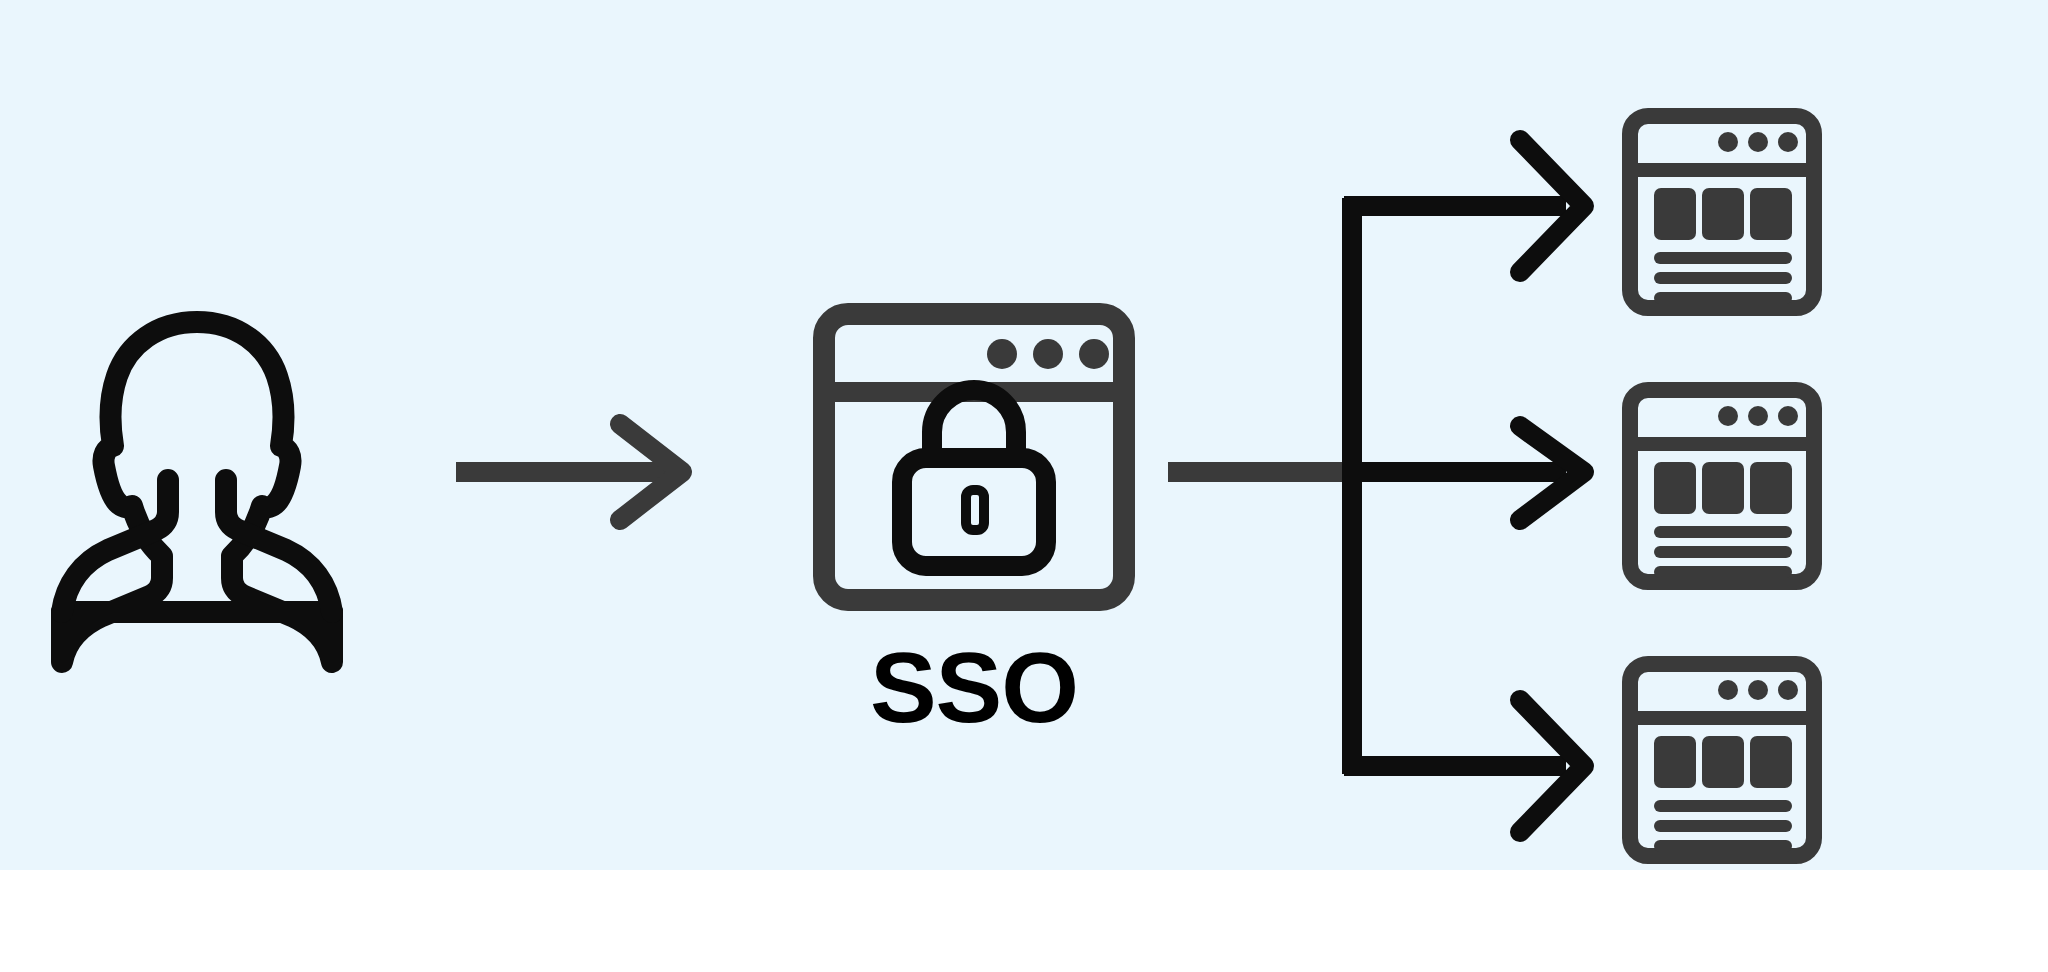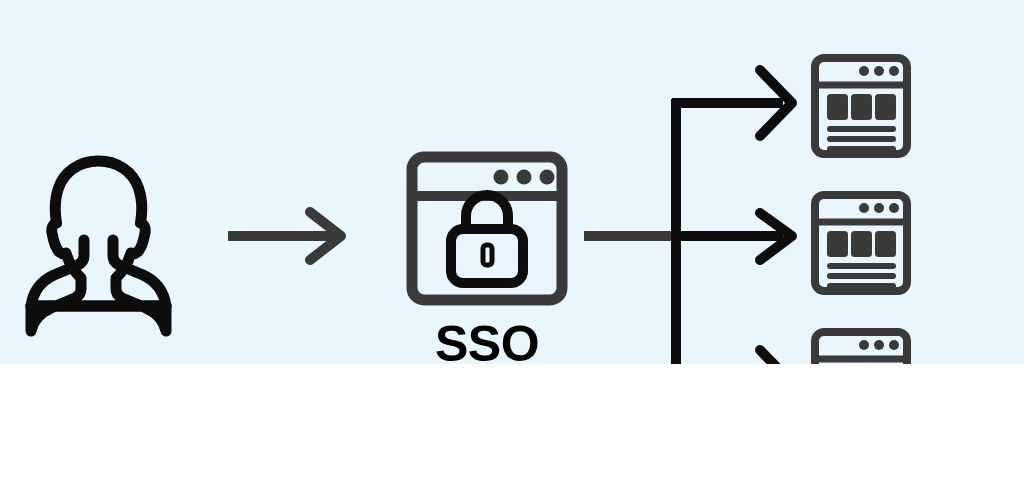--- a/index.html
+++ b/index.html
@@ -7,21 +7,21 @@
     margin: 0;
     padding: 0;
   }
   body {
     font-family: "Liberation Sans", sans-serif;
     background: #ffffff;
   }
   #canvas {
     position: relative;
     width: 1024px;
-    height: 364px;
+    height: 435px;
     overflow: hidden;
     background: #eaf6fd;
   }
   #canvas svg.layer {
     position: absolute;
     left: 0;
     top: 0;
     width: 1024px;
     height: 486px;
     display: block;

